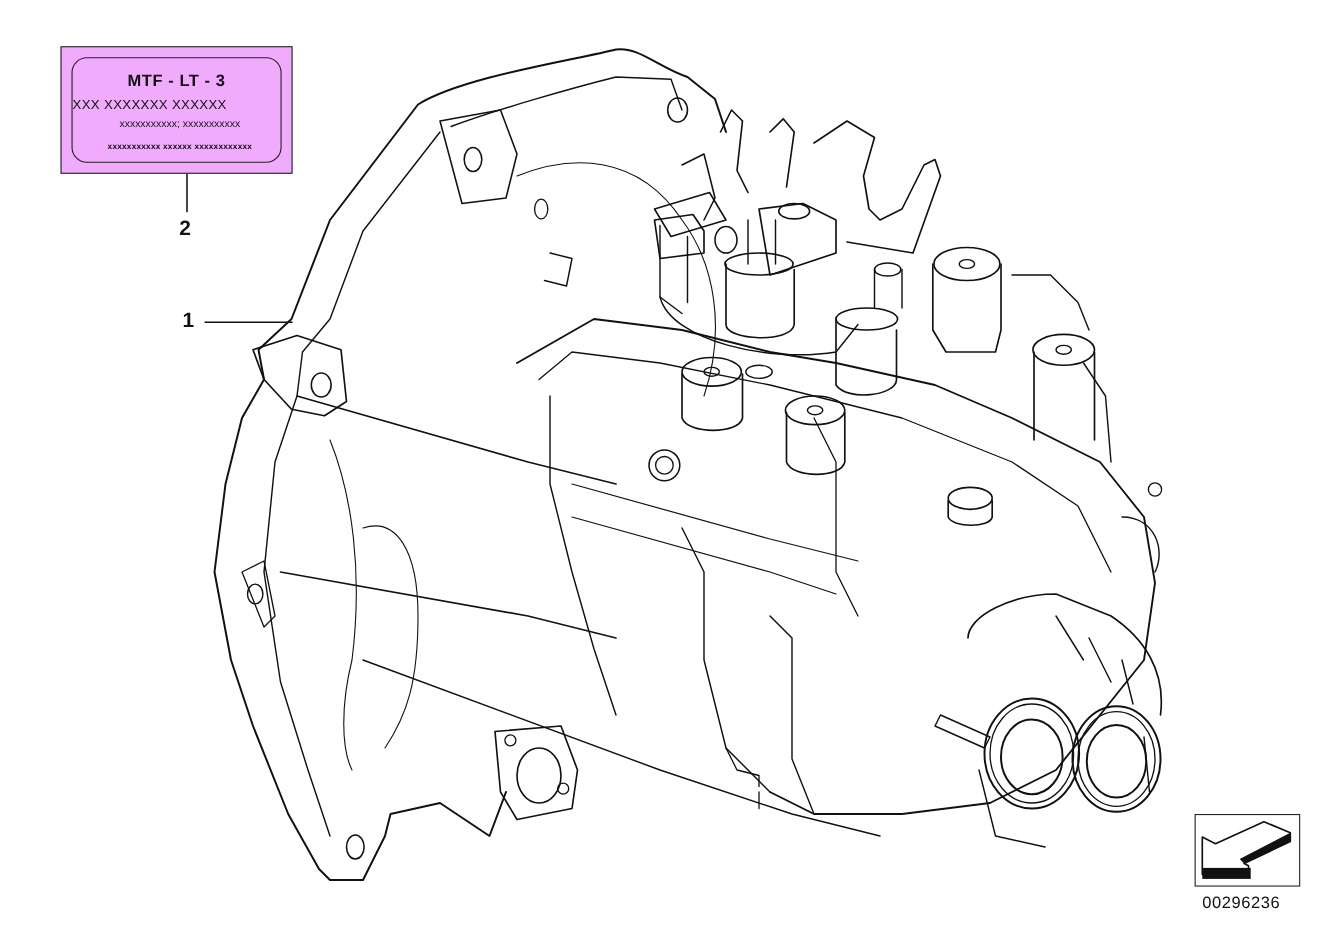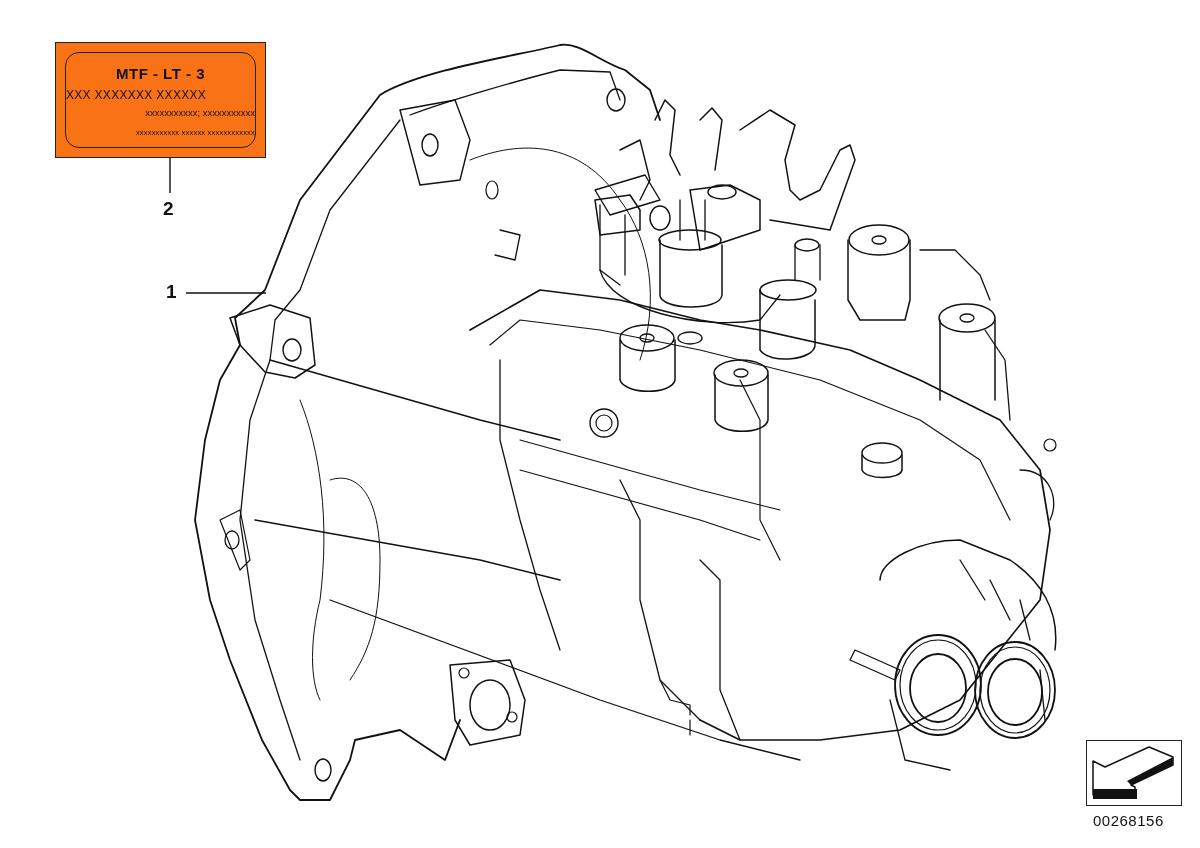--- a/index.html
+++ b/index.html
@@ -1,23 +1,23 @@
 <!DOCTYPE html>
 <html><head>
 <meta charset="utf-8">
 <style>
   html, body { margin:0; padding:0; background:#ffffff; }
   body { width:1200px; height:848px; position:relative; overflow:hidden; font-family:"Liberation Sans", sans-serif; }
   .canvas { position:absolute; left:0; top:0; width:1200px; height:848px; }
-  .label-frame { position:absolute; left:55px; top:42px; width:211px; height:116px; border:1.5px solid #222; background:#f97316; box-sizing:border-box; }
+  .label-frame { position:absolute; left:55px; top:42px; width:211px; height:116px; border:1.5px solid #222; background:#f0abfc; box-sizing:border-box; }
   .label-inner { position:absolute; left:9px; top:9px; right:9px; bottom:9px; border:1.8px solid #222; border-radius:14px; box-sizing:border-box; }
   .label-title { position:absolute; left:0; right:0; top:12px; text-align:center; font-weight:bold; font-size:15px; color:#111; letter-spacing:0.5px; }
   .label-line1 { position:absolute; left:0; right:0; top:35px; text-align:left; font-size:12px; color:#111; letter-spacing:0.3px; }
-  .label-line2 { position:absolute; left:6px; right:0; top:54px; text-align:right; font-size:9.5px; color:#111; }
-  .label-line3 { position:absolute; left:6px; right:0; top:75px; text-align:right; font-size:7.5px; color:#111; letter-spacing:0.2px; }
+  .label-line2 { position:absolute; left:6px; right:0; top:54px; text-align:center; font-size:9.5px; color:#111; }
+  .label-line3 { position:absolute; left:6px; right:0; top:75px; text-align:center; font-size:7.5px; color:#111; letter-spacing:0.2px;font-weight:bold; }
   .callout-num { position:absolute; font-weight:bold; font-size:19px; color:#111; }
   .diagram-id { position:absolute; left:1093px; top:812px; font-size:15px; color:#111; letter-spacing:0.5px; }
   .orient-box { position:absolute; left:1086px; top:740px; width:96px; height:66px; border:1.5px solid #222; box-sizing:border-box; background:#fff; }
 </style>
 </head>
 <body>
 
 <svg class="canvas" viewBox="0 0 1200 848" xmlns="http://www.w3.org/2000/svg">
   <g fill="none" stroke="#111" stroke-width="1.8" stroke-linejoin="round" stroke-linecap="round">
 
@@ -139,13 +139,13 @@
 <div class="callout-num" style="left:166px; top:281px;">1</div>
 
 <div class="orient-box">
   <svg width="96" height="66" viewBox="0 0 96 66" xmlns="http://www.w3.org/2000/svg">
     <path d="M6 20 L18 26 L62 6 L86 16 L86 24 L44 44 L48 46 L48 54 L6 54 Z" fill="#fff" stroke="#111" stroke-width="1.5" stroke-linejoin="round"></path>
     <path d="M86 16 L86 24 L44 44 L40 40 Z" fill="#111"></path>
     <rect x="6" y="48" width="44" height="10" fill="#111"></rect>
   </svg>
 </div>
 
-<div class="diagram-id">00268156</div>
+<div class="diagram-id">00296236</div>
 
 </body></html>

